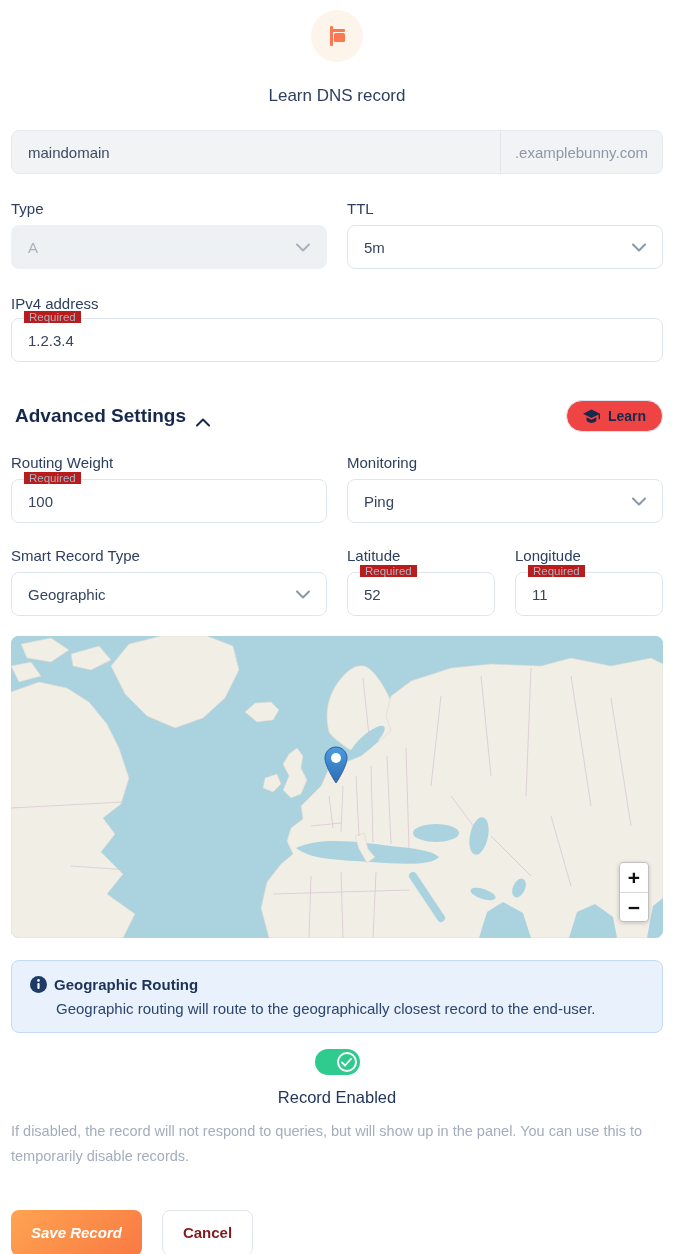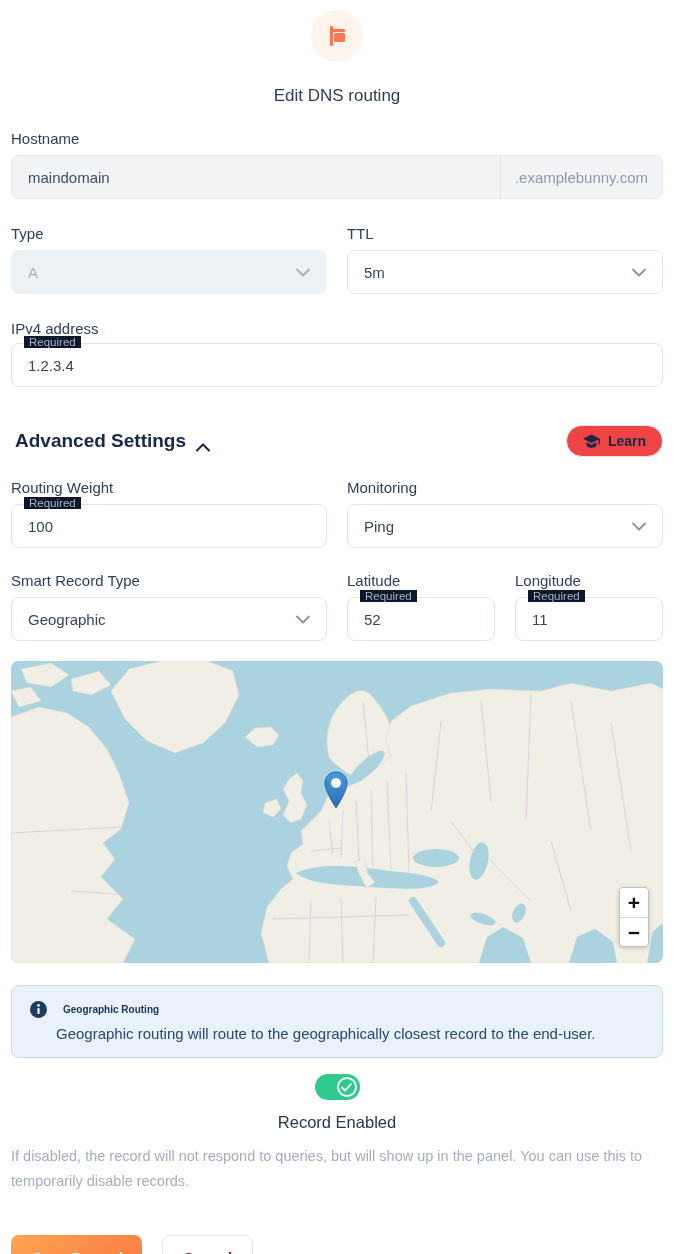--- a/index.html
+++ b/index.html
@@ -28,21 +28,21 @@
   .input-box {
     position:relative; height:44px; width:100%;
     border:1px solid #dfe5ec; border-radius:8px; background:#fff;
     display:flex; align-items:center; padding:0 16px;
   }
   .input-box input {
     border:none; outline:none; background:transparent; width:100%;
     font-size:15px; color:#35455f; font-family:"Liberation Sans",sans-serif;
   }
   .req-tag {
-    position:absolute; top:-8px; left:12px; background:#0f172a; padding:0 5px;
+    position:absolute; top:-8px; left:12px; background:#b91c1c; padding:0 5px;
     font-size:11.5px; color:#a9b3c2;
   }
   .select-box {
     height:44px; width:100%; border:1px solid #dfe5ec; border-radius:8px;
     background:#fff; display:flex; align-items:center; justify-content:space-between;
     padding:0 16px; font-size:15px; color:#35455f; cursor:pointer;
   }
   .select-box.disabled {
     background:#eef1f4; border-color:#eef1f4; color:#a9b2bf; cursor:default;
   }
@@ -85,21 +85,21 @@
     color:#111; cursor:pointer; display:flex; align-items:center; justify-content:center;
     font-family:"Liberation Sans",sans-serif; line-height:1;
   }
   .zoom-btn + .zoom-btn { border-top:1px solid #d6d6d6; }
 
   
   .info-box {
     margin-top:22px; background:#e9f1fc; border:1px solid #c5daf6; border-radius:8px;
     padding:15px 18px;
   }
-  .info-head { display:flex; align-items:center; gap:16px; font-size:10px; font-weight:700; color:#1c3257; }
+  .info-head { display:flex; align-items:center; gap:7px; font-size:15px; font-weight:700; color:#1c3257; }
   .info-text { margin-top:7px; margin-left:26px; font-size:15px; color:#2c4670; }
 
   
   .toggle-row { margin-top:16px; display:flex; align-items:center; gap:13px;flex-direction:column; }
   .toggle {
     width:45px; height:26px; border-radius:999px; background:#2fcb8e; position:relative; cursor:pointer;
     flex:none;
   }
   .toggle .knob {
     position:absolute; right:3px; top:3px; width:20px; height:20px; border-radius:50%;
@@ -129,25 +129,24 @@
 <div class="container">
 
   <div class="hero">
     <div class="icon-circle">
       <svg width="26" height="26" viewBox="0 0 26 26">
         <rect x="6" y="3" width="3" height="20" rx="1" fill="#fd7852"></rect>
         <rect x="6" y="6" width="15" height="3" rx="1" fill="#fd7852"></rect>
         <rect x="10" y="10" width="11" height="9" rx="1.5" fill="#fd7852"></rect>
       </svg>
     </div>
-    <div class="page-title">Edit DNS routing</div>
+    <div class="page-title">Learn DNS record</div>
   </div>
 
   <div class="mt-24">
-    <span class="field-label">Hostname</span>
     <div class="hostname-box">
       <input value="maindomain" style="">
       <div class="hostname-suffix">.examplebunny.com</div>
     </div>
   </div>
 
   <div class="row mt-26">
     <div class="col">
       <span class="field-label">Type</span>
       <div class="select-box disabled">

